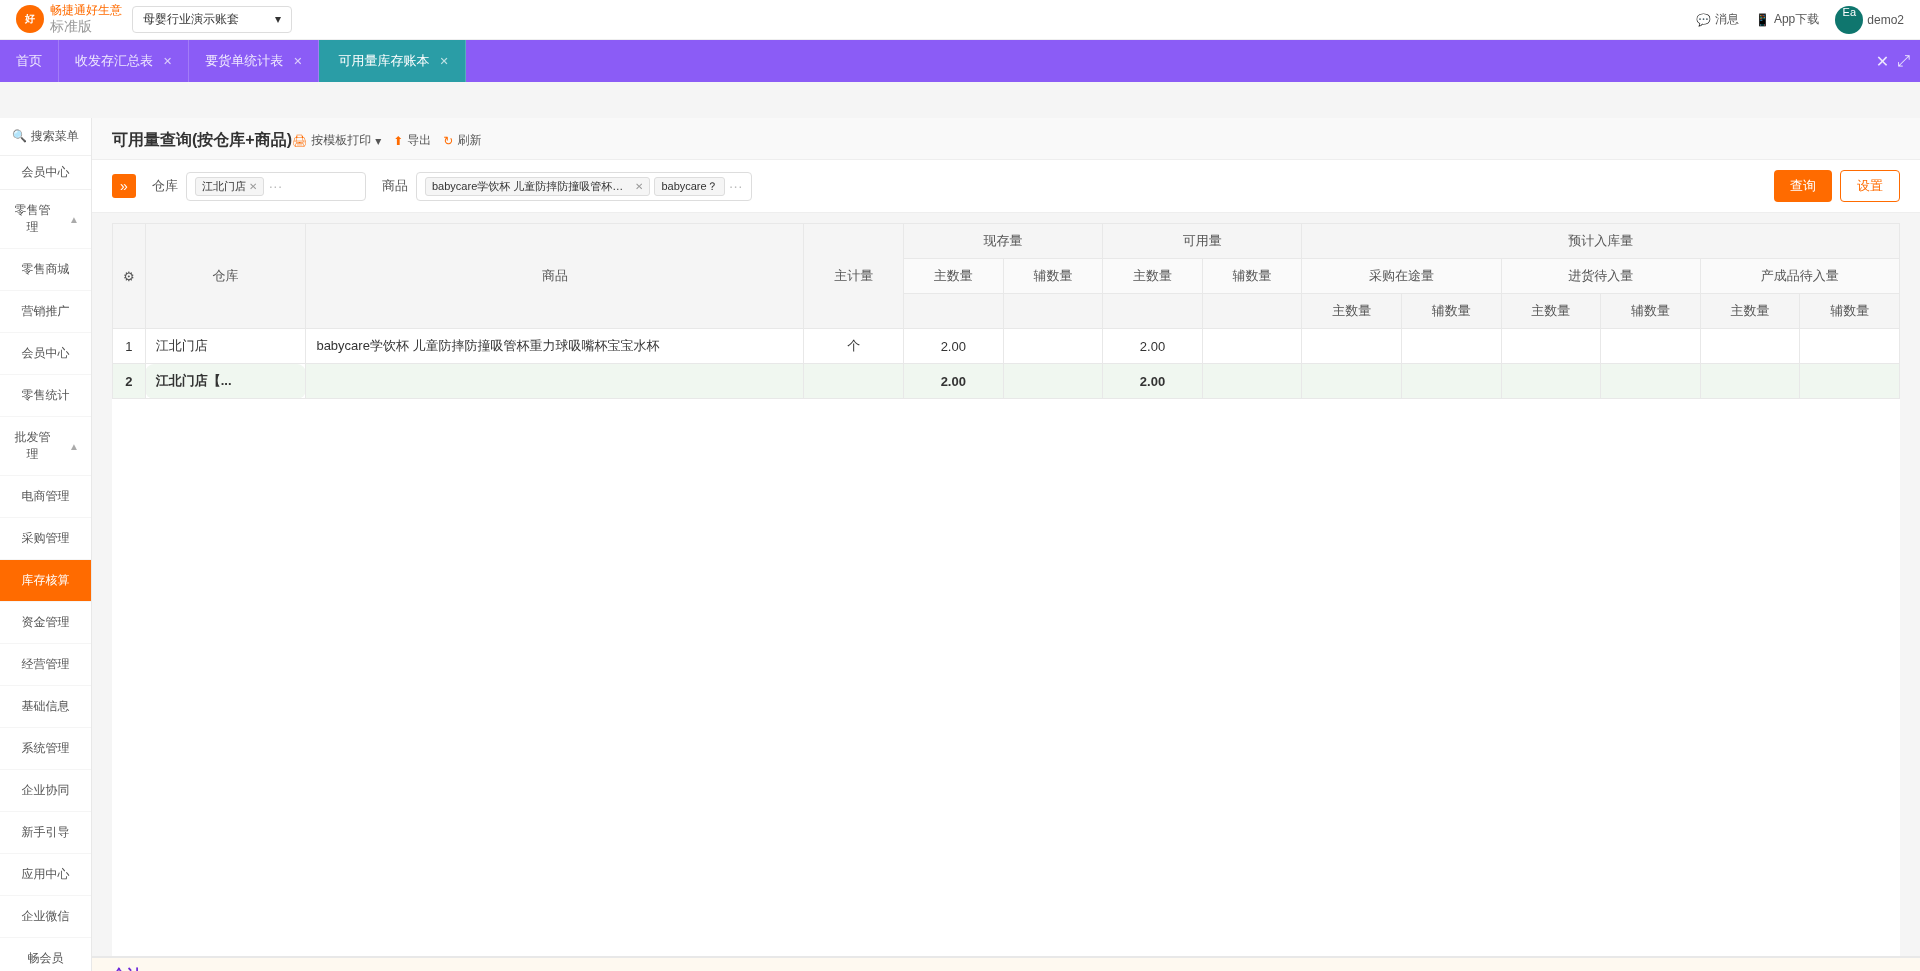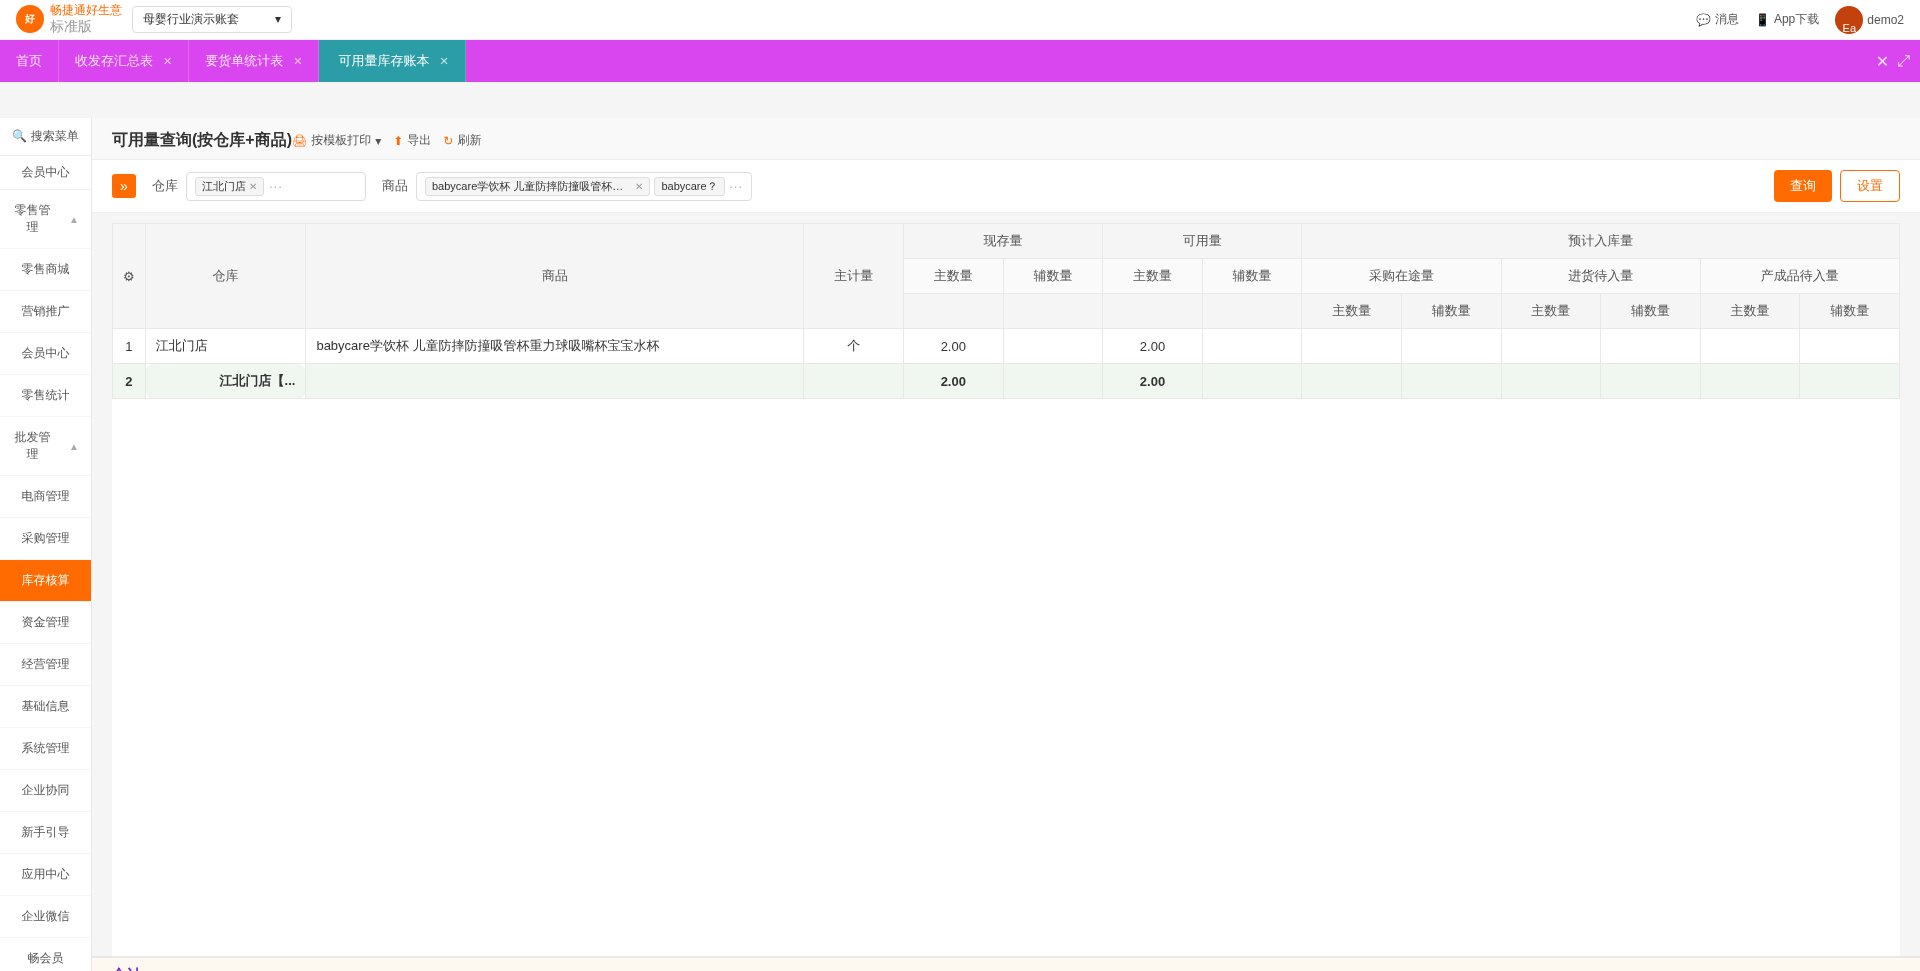--- a/index.html
+++ b/index.html
@@ -62,32 +62,32 @@
       align-items: center;
       gap: 4px;
       font-size: 12px;
       color: #555;
       cursor: pointer;
     }
     .avatar {
       width: 28px;
       height: 28px;
       border-radius: 50%;
-      background: #c2410c;
-      display: flex;
-      align-items: flex-end;
+      background: #0f766e;
+      display: flex;
+      align-items: flex-start;
       justify-content: center;
       color: white;
       font-size: 11px;
     }
 
     
     .tab-nav {
       height: 42px;
-      background: #d946ef;
+      background: #8b5cf6;
       display: flex;
       align-items: stretch;
       padding-left: 0;
     }
     .tab-item {
       display: flex;
       align-items: center;
       padding: 0 16px;
       font-size: 13px;
       color: rgba(255,255,255,0.85);
@@ -617,21 +617,21 @@
             <td></td>
             <td></td>
             <td></td>
             <td></td>
             <td></td>
             <td></td>
             <td></td>
           </tr>
           <tr class="subtotal-row">
             <td>2</td>
-            <td style="text-align:right;border-radius:9px;">江北门店【...</td>
+            <td style="text-align:left;border-radius:9px;">江北门店【...</td>
             <td></td>
             <td></td>
             <td>2.00</td>
             <td></td>
             <td>2.00</td>
             <td></td>
             <td></td>
             <td></td>
             <td></td>
             <td></td>

